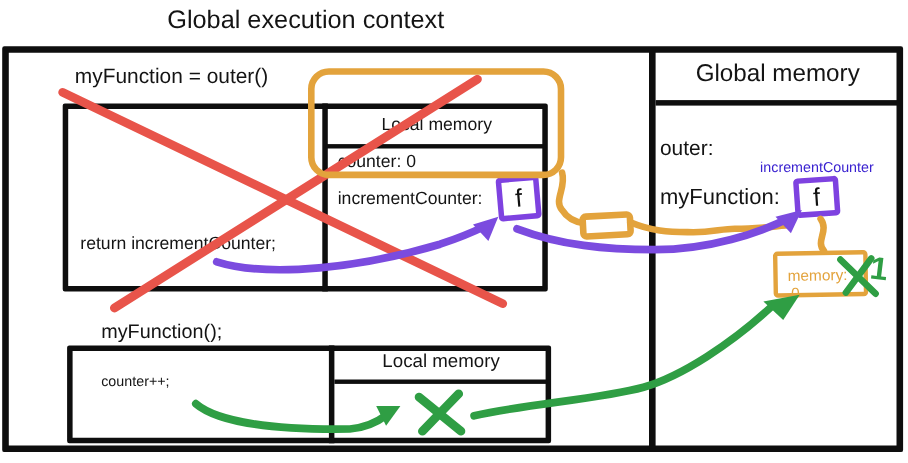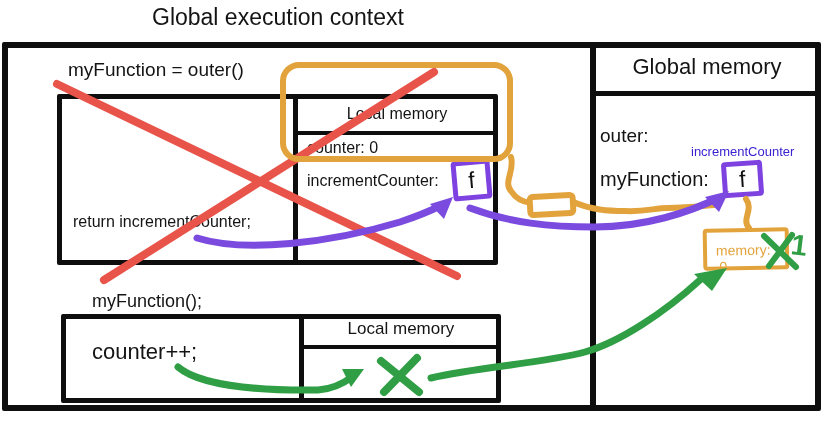--- a/index.html
+++ b/index.html
@@ -53,21 +53,21 @@
   <div class="fbox" style="left:452px;top:160px;width:39px;height:40px;transform:rotate(-5deg);">
     <span>f</span>
   </div>
   <div class="txt" style="left:73px;top:213px;font-size:16px;">return incrementCounter;</div>
 
   <div class="txt" style="left:60px;top:291px;font-size:18px;margin-left:32px;">myFunction();</div>
   <div class="blackbox" style="left:61px;top:314px;width:440px;height:89px;"></div>
   <div class="line" style="left:299px;top:314px;width:5px;height:89px;"></div>
   <div class="line" style="left:304px;top:345px;width:194px;height:4px;"></div>
   <div class="txt" style="left:304px;top:319px;width:194px;text-align:center;font-size:17px;">Local memory</div>
-  <div class="txt" style="left:92px;top:339px;font-size:22px;">counter++;</div>
+  <div class="txt" style="left:92px;top:339px;font-size:13px;">counter++;</div>
 
   <svg id="svg-overlay" width="825" height="421" viewBox="0 0 825 421">
 
     <path d="M57,84 L457,276" stroke="#e8544a" stroke-width="8" stroke-linecap="round" fill="none"></path>
     <path d="M104,280 L434,72" stroke="#e8544a" stroke-width="8" stroke-linecap="round" fill="none"></path>
 
     <rect x="283" y="65" width="227" height="94" rx="16" stroke="#e3a33c" stroke-width="6" fill="none"></rect>
     <path d="M511,157 C515,171 503,182 511,191 C516,199 523,202 531,203" stroke="#e3a33c" stroke-width="6" stroke-linecap="round" fill="none"></path>
     <rect x="530" y="196" width="43" height="18" rx="3" transform="rotate(-3 551 205)" stroke="#e3a33c" stroke-width="6" fill="#ffffff"></rect>
     <path d="M573,202 C592,210 608,211 625,211 C645,212 655,208 668,208 C688,208 702,206 714,205" stroke="#e3a33c" stroke-width="6" stroke-linecap="round" fill="none"></path>

